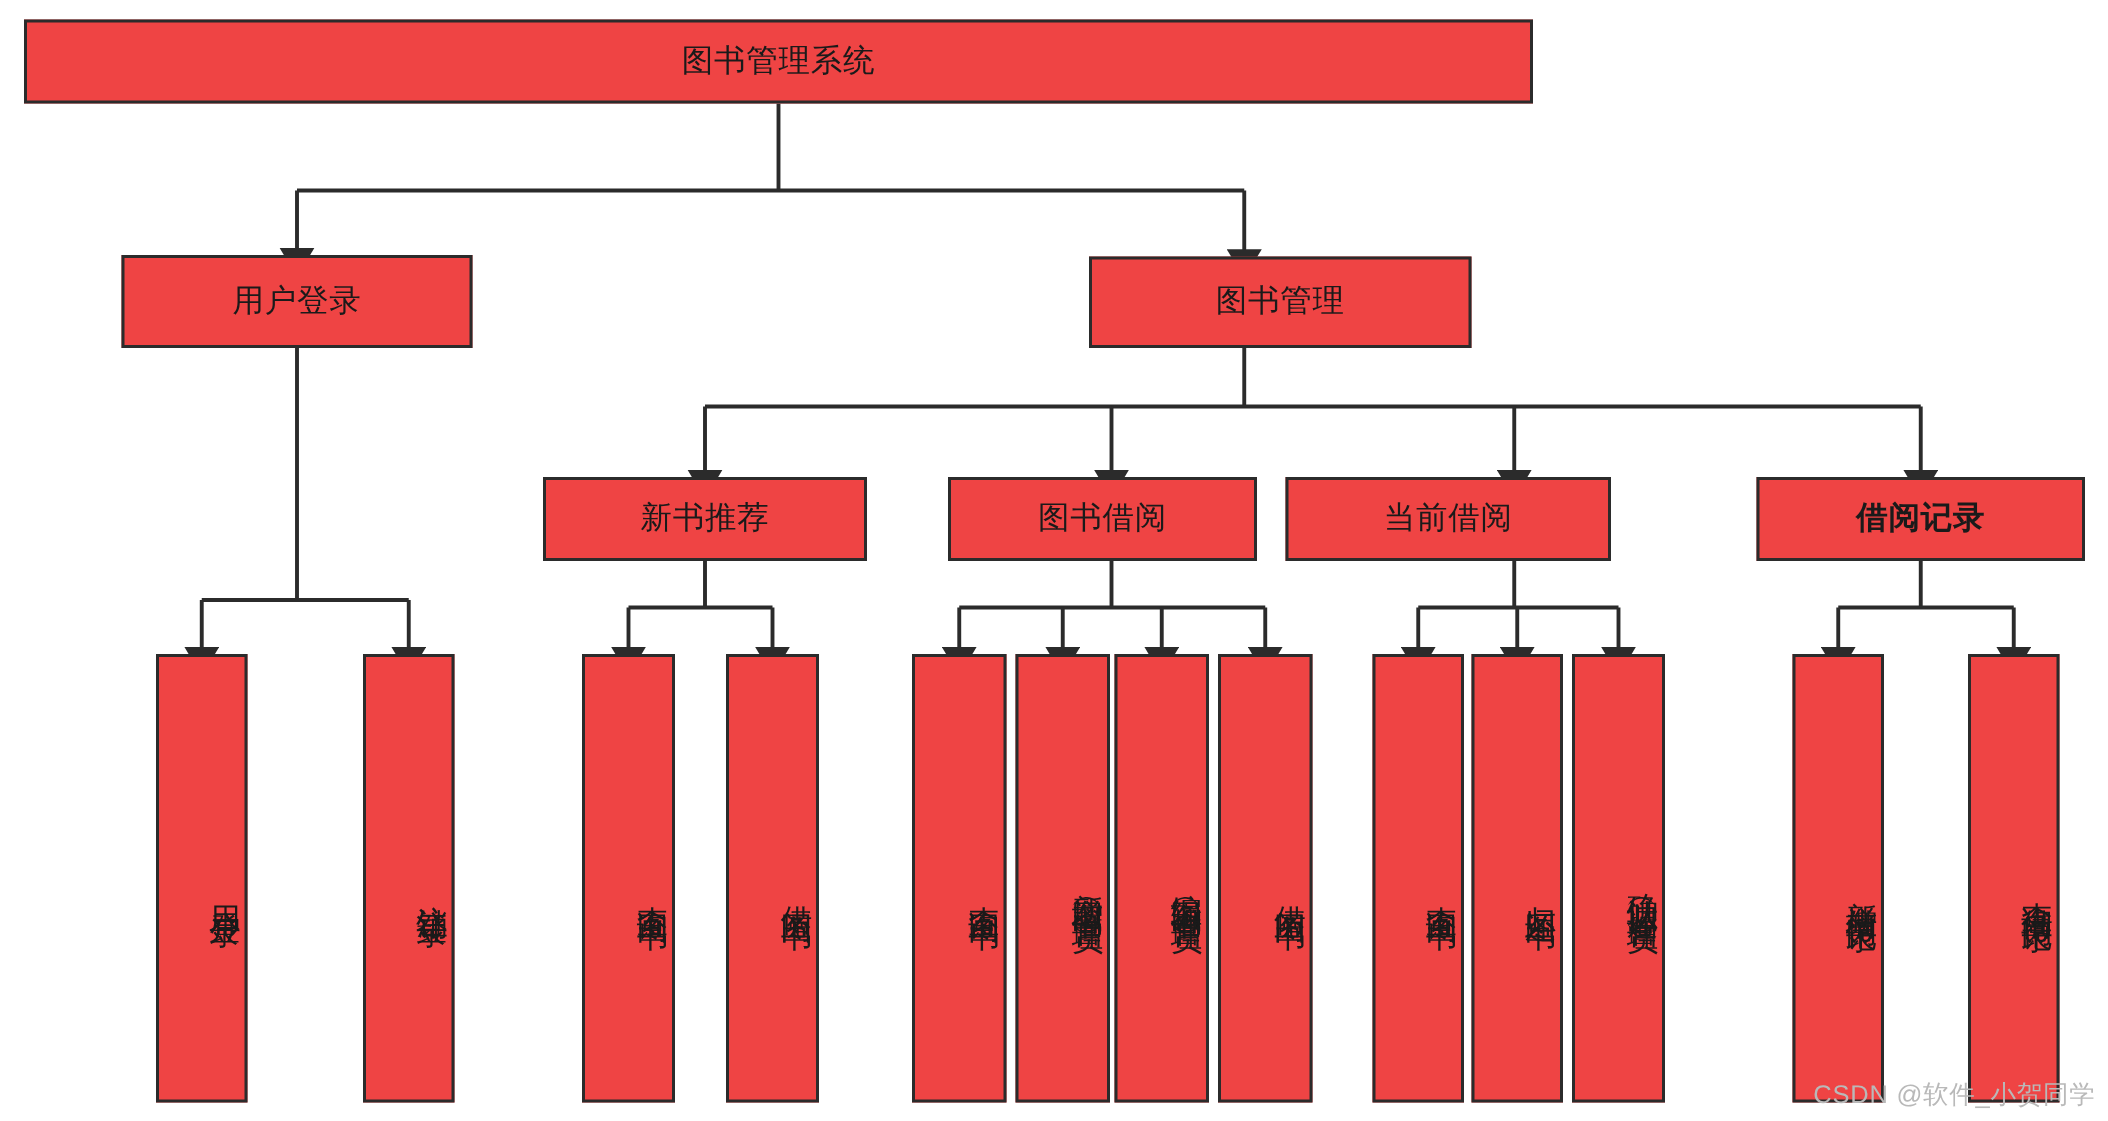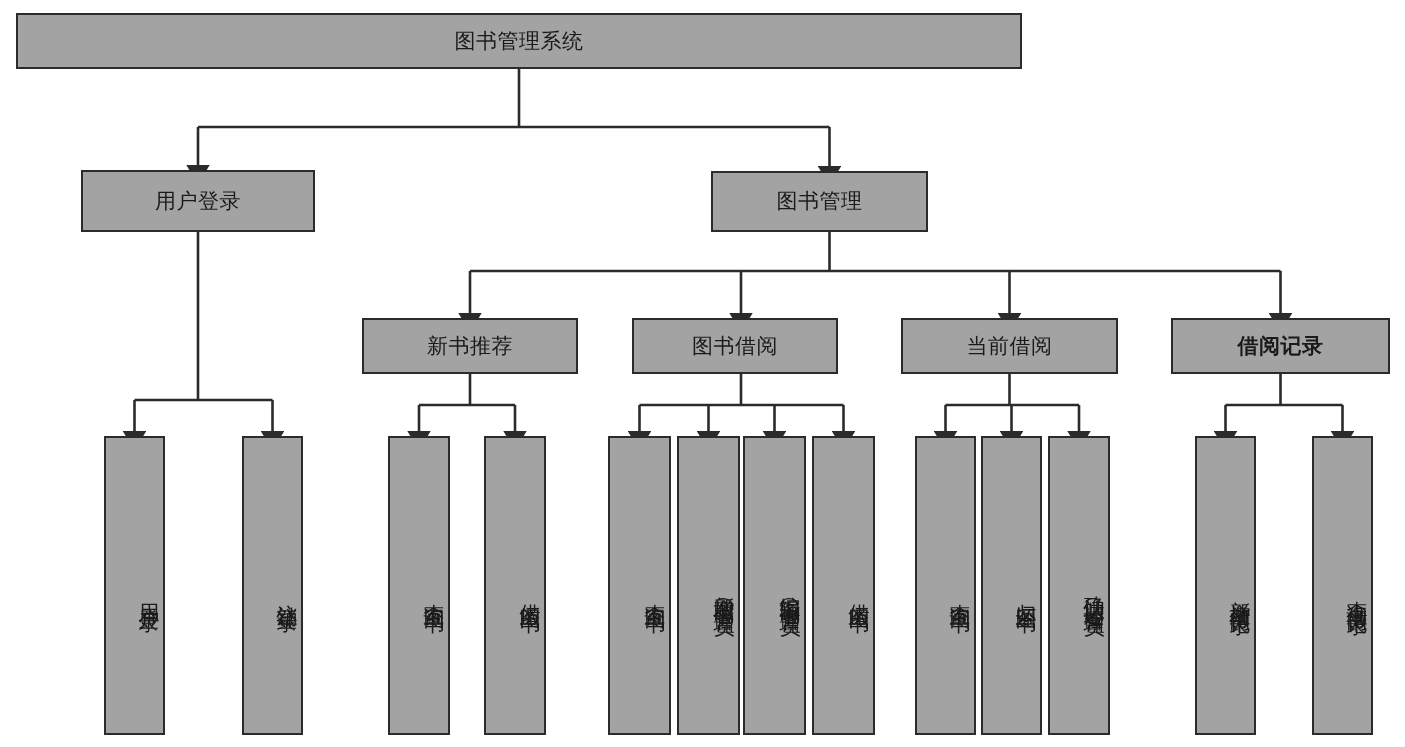--- a/index.html
+++ b/index.html
@@ -23,21 +23,21 @@
   }
   svg.wires {
     position: absolute;
     left: 0; top: 0;
     width: 1405px;
     height: 747px;
     pointer-events: none;
   }
   .node {
     position: absolute;
-    background: #a3a3a3;
+    background: #ef4444;
     border: 2px solid #2b2b2b;
     display: flex;
     align-items: center;
     justify-content: center;
     color: #1a1a1a;
     line-height: 1.18;
     text-align: center;
   }
   .node.horiz {
     font-size: 21px;
@@ -123,30 +123,30 @@
       </g>
   </svg>
 
   <div id="node-layer">
       <div class="node horiz" style="left: 16px; top: 13px; width: 1006px; height: 56px;">
         <span class="label">图书管理系统</span>
       </div>
       <div class="node horiz" style="left: 81px; top: 170px; width: 234px; height: 62px;">
         <span class="label">用户登录</span>
       </div>
-      <div class="node horiz" style="left: 711px; top: 171px; width: 217px; height: 61px;">
+      <div class="node horiz" style="left: 726px; top: 171px; width: 255px; height: 61px;">
         <span class="label">图书管理</span>
       </div>
       <div class="node horiz" style="left: 362px; top: 318px; width: 216px; height: 56px;">
         <span class="label">新书推荐</span>
       </div>
       <div class="node horiz" style="left: 632px; top: 318px; width: 206px; height: 56px;">
         <span class="label">图书借阅</span>
       </div>
-      <div class="node horiz" style="left: 901px; top: 318px; width: 217px; height: 56px;">
+      <div class="node horiz" style="left: 857px; top: 318px; width: 217px; height: 56px;">
         <span class="label">当前借阅</span>
       </div>
       <div class="node horiz" style="left: 1171px; top: 318px; width: 219px; height: 56px; font-weight: bold;">
         <span class="label">借阅记录</span>
       </div>
       <div class="node vert" style="left: 104px; top: 436px; width: 61px; height: 299px;">
         <span class="label">用户登录</span>
       </div>
       <div class="node vert" style="left: 242px; top: 436px; width: 61px; height: 299px;">
         <span class="label">注销登录</span>
@@ -179,13 +179,14 @@
         <span class="label">确认归还（管理员）</span>
       </div>
       <div class="node vert" style="left: 1195px; top: 436px; width: 61px; height: 299px;">
         <span class="label">新增借阅记录</span>
       </div>
       <div class="node vert" style="left: 1312px; top: 436px; width: 61px; height: 299px;">
         <span class="label">查询借阅记录</span>
       </div>
     </div>
 
+  <div id="watermark">CSDN @软件_小贺同学</div>
 </div>
 
 </body></html>

